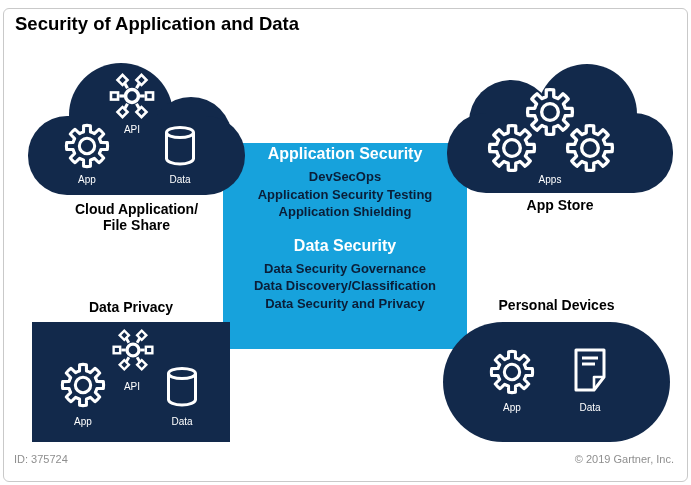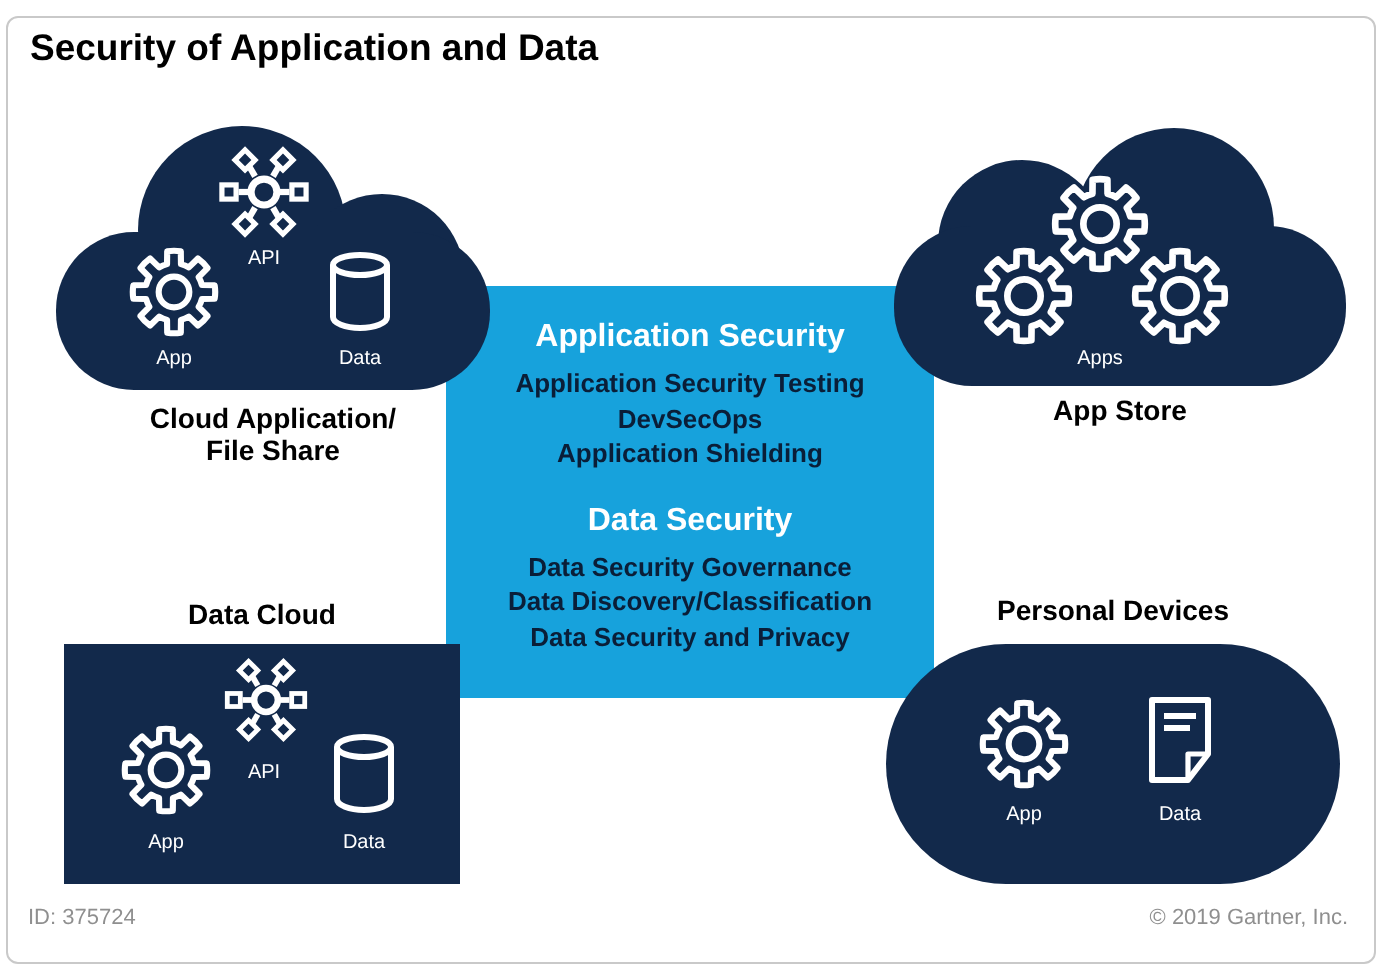--- a/index.html
+++ b/index.html
@@ -8,21 +8,21 @@
     font-family:"Liberation Sans", sans-serif;
   }
   .frame{position:absolute;left:3px;top:8px;width:683px;height:472px;
     border:1px solid #c9c9c9;border-radius:6px;}
   .title{position:absolute;left:15px;top:13px;font-size:18.5px;font-weight:bold;color:#000;}
   .region{position:absolute;z-index:2;}
   .cloud-fill{fill:var(--navy,#12294B);}
   .panel{
     position:absolute;left:223px;top:143px;width:244px;height:206px;
     background:var(--cyan,#17A2DC);z-index:1;box-sizing:border-box;
-    padding-top:15px;text-align:center;
+    text-align:center;
   }
   .panel h3{margin:0 0 3px 0;font-size:16px;font-weight:bold;color:#fff;line-height:22px;}
   .panel .sec2{margin-top:14px;}
   .panel .item{font-size:13px;font-weight:bold;color:#0A1E38;line-height:17.5px;}
   .ic{position:absolute;}
   .wlabel{position:absolute;color:#fff;font-size:10px;text-align:center;width:60px;line-height:16px;}
   .caption{position:absolute;left:0;width:100%;text-align:center;
     font-size:14px;font-weight:bold;color:#000;line-height:15.5px;}
   .navyrect{position:absolute;left:0;width:198px;height:120px;background:var(--navy,#12294B);}
   .pill{position:absolute;left:0;width:227px;height:120px;background:var(--navy,#12294B);border-radius:60px;}
@@ -75,22 +75,22 @@
     <path d="M13,11 H29 M13,17 H26" stroke="#fff" stroke-width="3"></path>
   </symbol>
 </svg>
 
 <div id="stage">
   <div class="frame"></div>
   <div class="title">Security of Application and Data</div>
 
   <div class="panel">
     <h3>Application Security</h3>
+    <div class="item">DevSecOps</div>
     <div class="item">Application Security Testing</div>
-    <div class="item">DevSecOps</div>
     <div class="item">Application Shielding</div>
     <h3 class="sec2">Data Security</h3>
     <div class="item">Data Security Governance</div>
     <div class="item">Data Discovery/Classification</div>
     <div class="item">Data Security and Privacy</div>
   </div>
 
   <div class="region" style="left:28px;top:58px;width:217px;height:180px;">
     <svg width="217" height="137">
       <circle class="cloud-fill" cx="93" cy="57" r="52"></circle>
@@ -128,21 +128,21 @@
         <use href="#i-gear"></use>
       </svg>
     <svg class="ic" style="left:118px;top:67px" width="50" height="50">
         <use href="#i-gear"></use>
       </svg>
     <div class="wlabel" style="left:73px;top:116px">Apps</div>
     <div class="caption" style="top:142px">App Store</div>
   </div>
 
   <div class="region" style="left:32px;top:300px;width:198px;height:142px;">
-    <div class="caption" style="top:0">Data Cloud</div>
+    <div class="caption" style="top:0">Data Privacy</div>
     <div class="navyrect" style="top:22px">
       <svg class="ic" style="left:78px;top:5px" width="46" height="46">
           <use href="#i-api"></use>
         </svg>
       <div class="wlabel" style="left:70px;top:57px">API</div>
       <svg class="ic" style="left:28px;top:40px" width="46" height="46">
           <use href="#i-gear"></use>
         </svg>
       <div class="wlabel" style="left:21px;top:92px">App</div>
       <svg class="ic" style="left:131px;top:43px" width="38" height="44">

